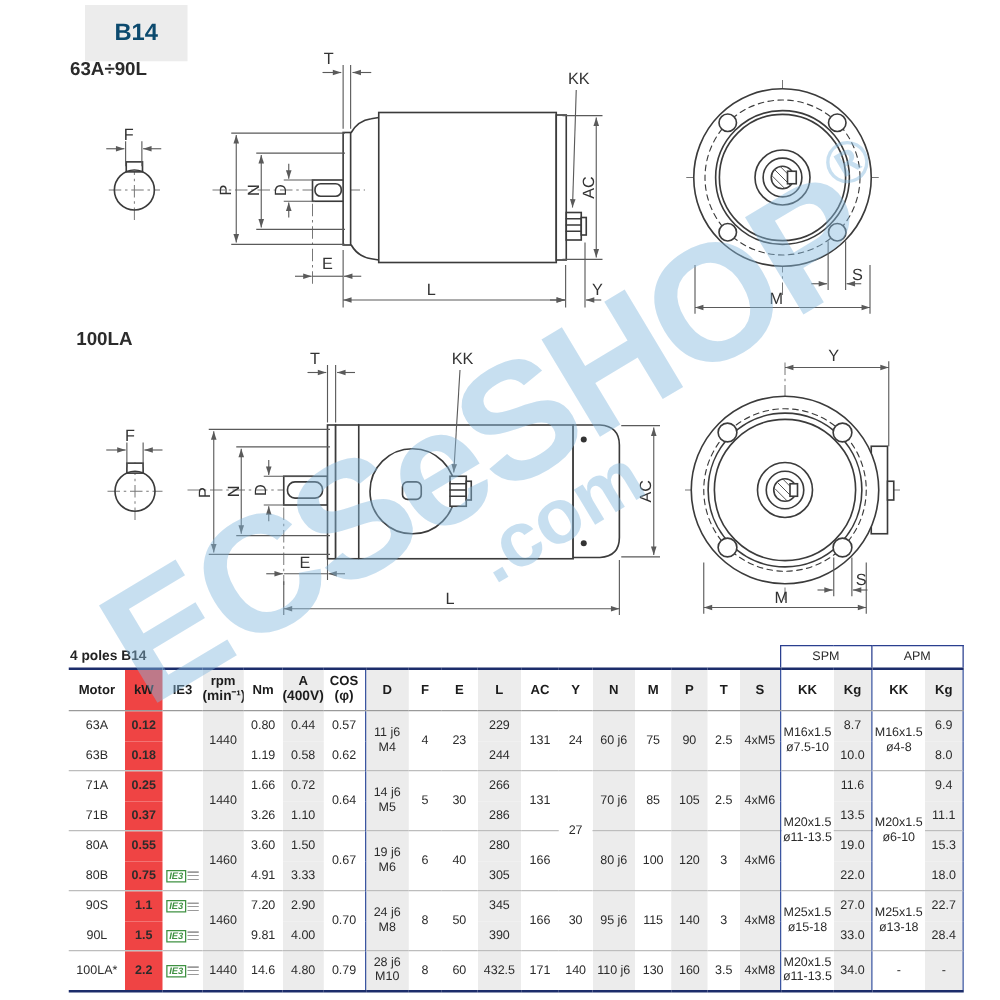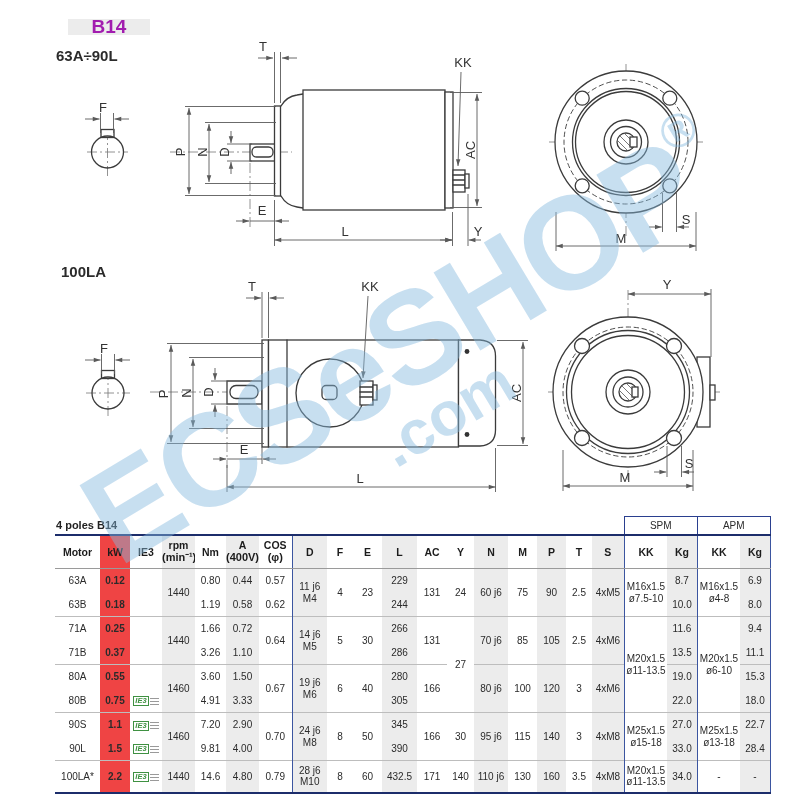--- a/index.html
+++ b/index.html
@@ -1,20 +1,20 @@
 <!DOCTYPE html>
 <html><head>
 <meta charset="utf-8">
 <style>
   html,body{margin:0;padding:0;width:800px;height:800px;background:#fff;overflow:hidden;
     font-family:"Liberation Sans",sans-serif;}
   #page{position:relative;width:800px;height:800px;background:#fff;}
   
-  .badge{position:absolute;left:68px;top:19px;width:82px;height:16px;background:#ececec;
-    color:#a21caf;font-weight:bold;font-size:19px;display:flex;align-items:center;justify-content:center;}
+  .badge{position:absolute;left:68px;top:4px;width:82px;height:45px;background:#ececec;
+    color:#0c4a6e;font-weight:bold;font-size:19px;display:flex;align-items:center;justify-content:center;}
   .sec1{position:absolute;left:56px;top:47px;font-size:15px;font-weight:bold;color:#2b2b2b;}
   .sec2{position:absolute;left:61px;top:263px;font-size:15px;font-weight:bold;color:#2b2b2b;}
   
   #draw{position:absolute;left:0;top:0;z-index:1;}
   .part{stroke:#3b3b3b;stroke-width:1.3;fill:none;stroke-linecap:round;}
   .pf{stroke:#3b3b3b;stroke-width:1.3;fill:#fff;}
   .dim{stroke:#5a5a5a;stroke-width:0.9;fill:none;}
   .cl{stroke:#777;stroke-width:0.8;fill:none;stroke-dasharray:10 3 2 3;}
   .dsh{stroke-dasharray:4.5 3.5;}
   .hat{stroke:#555;stroke-width:0.8;}

